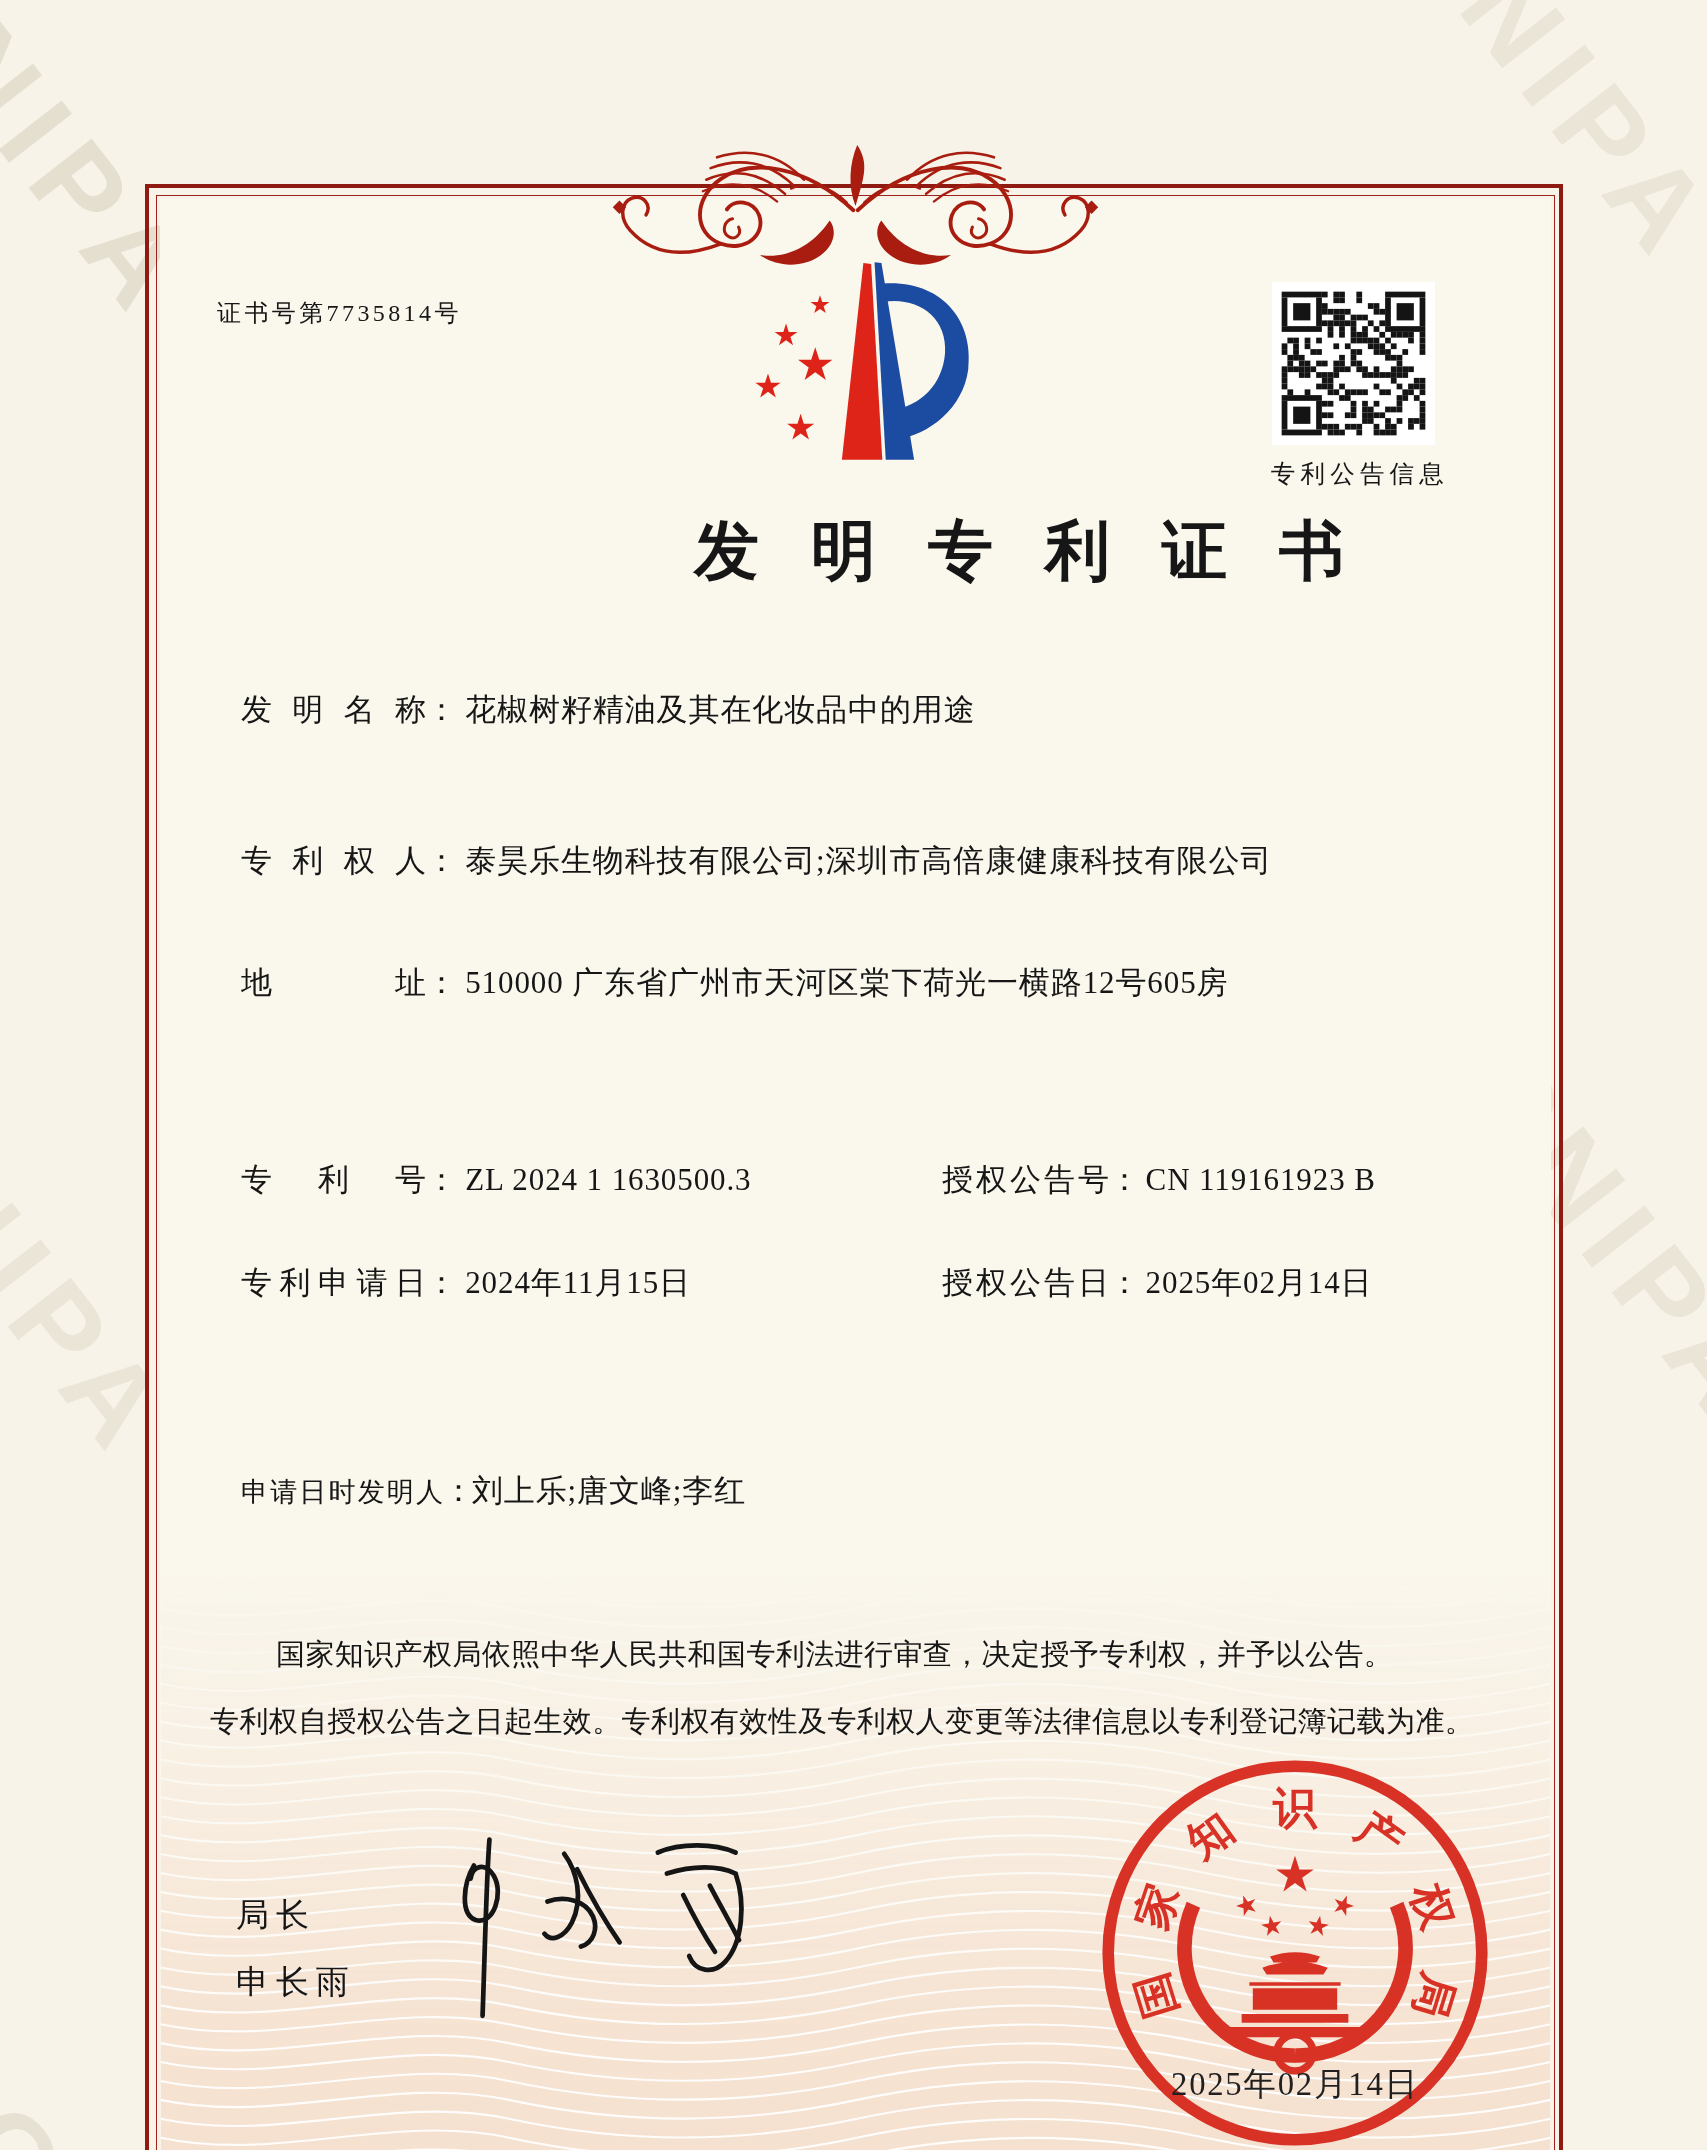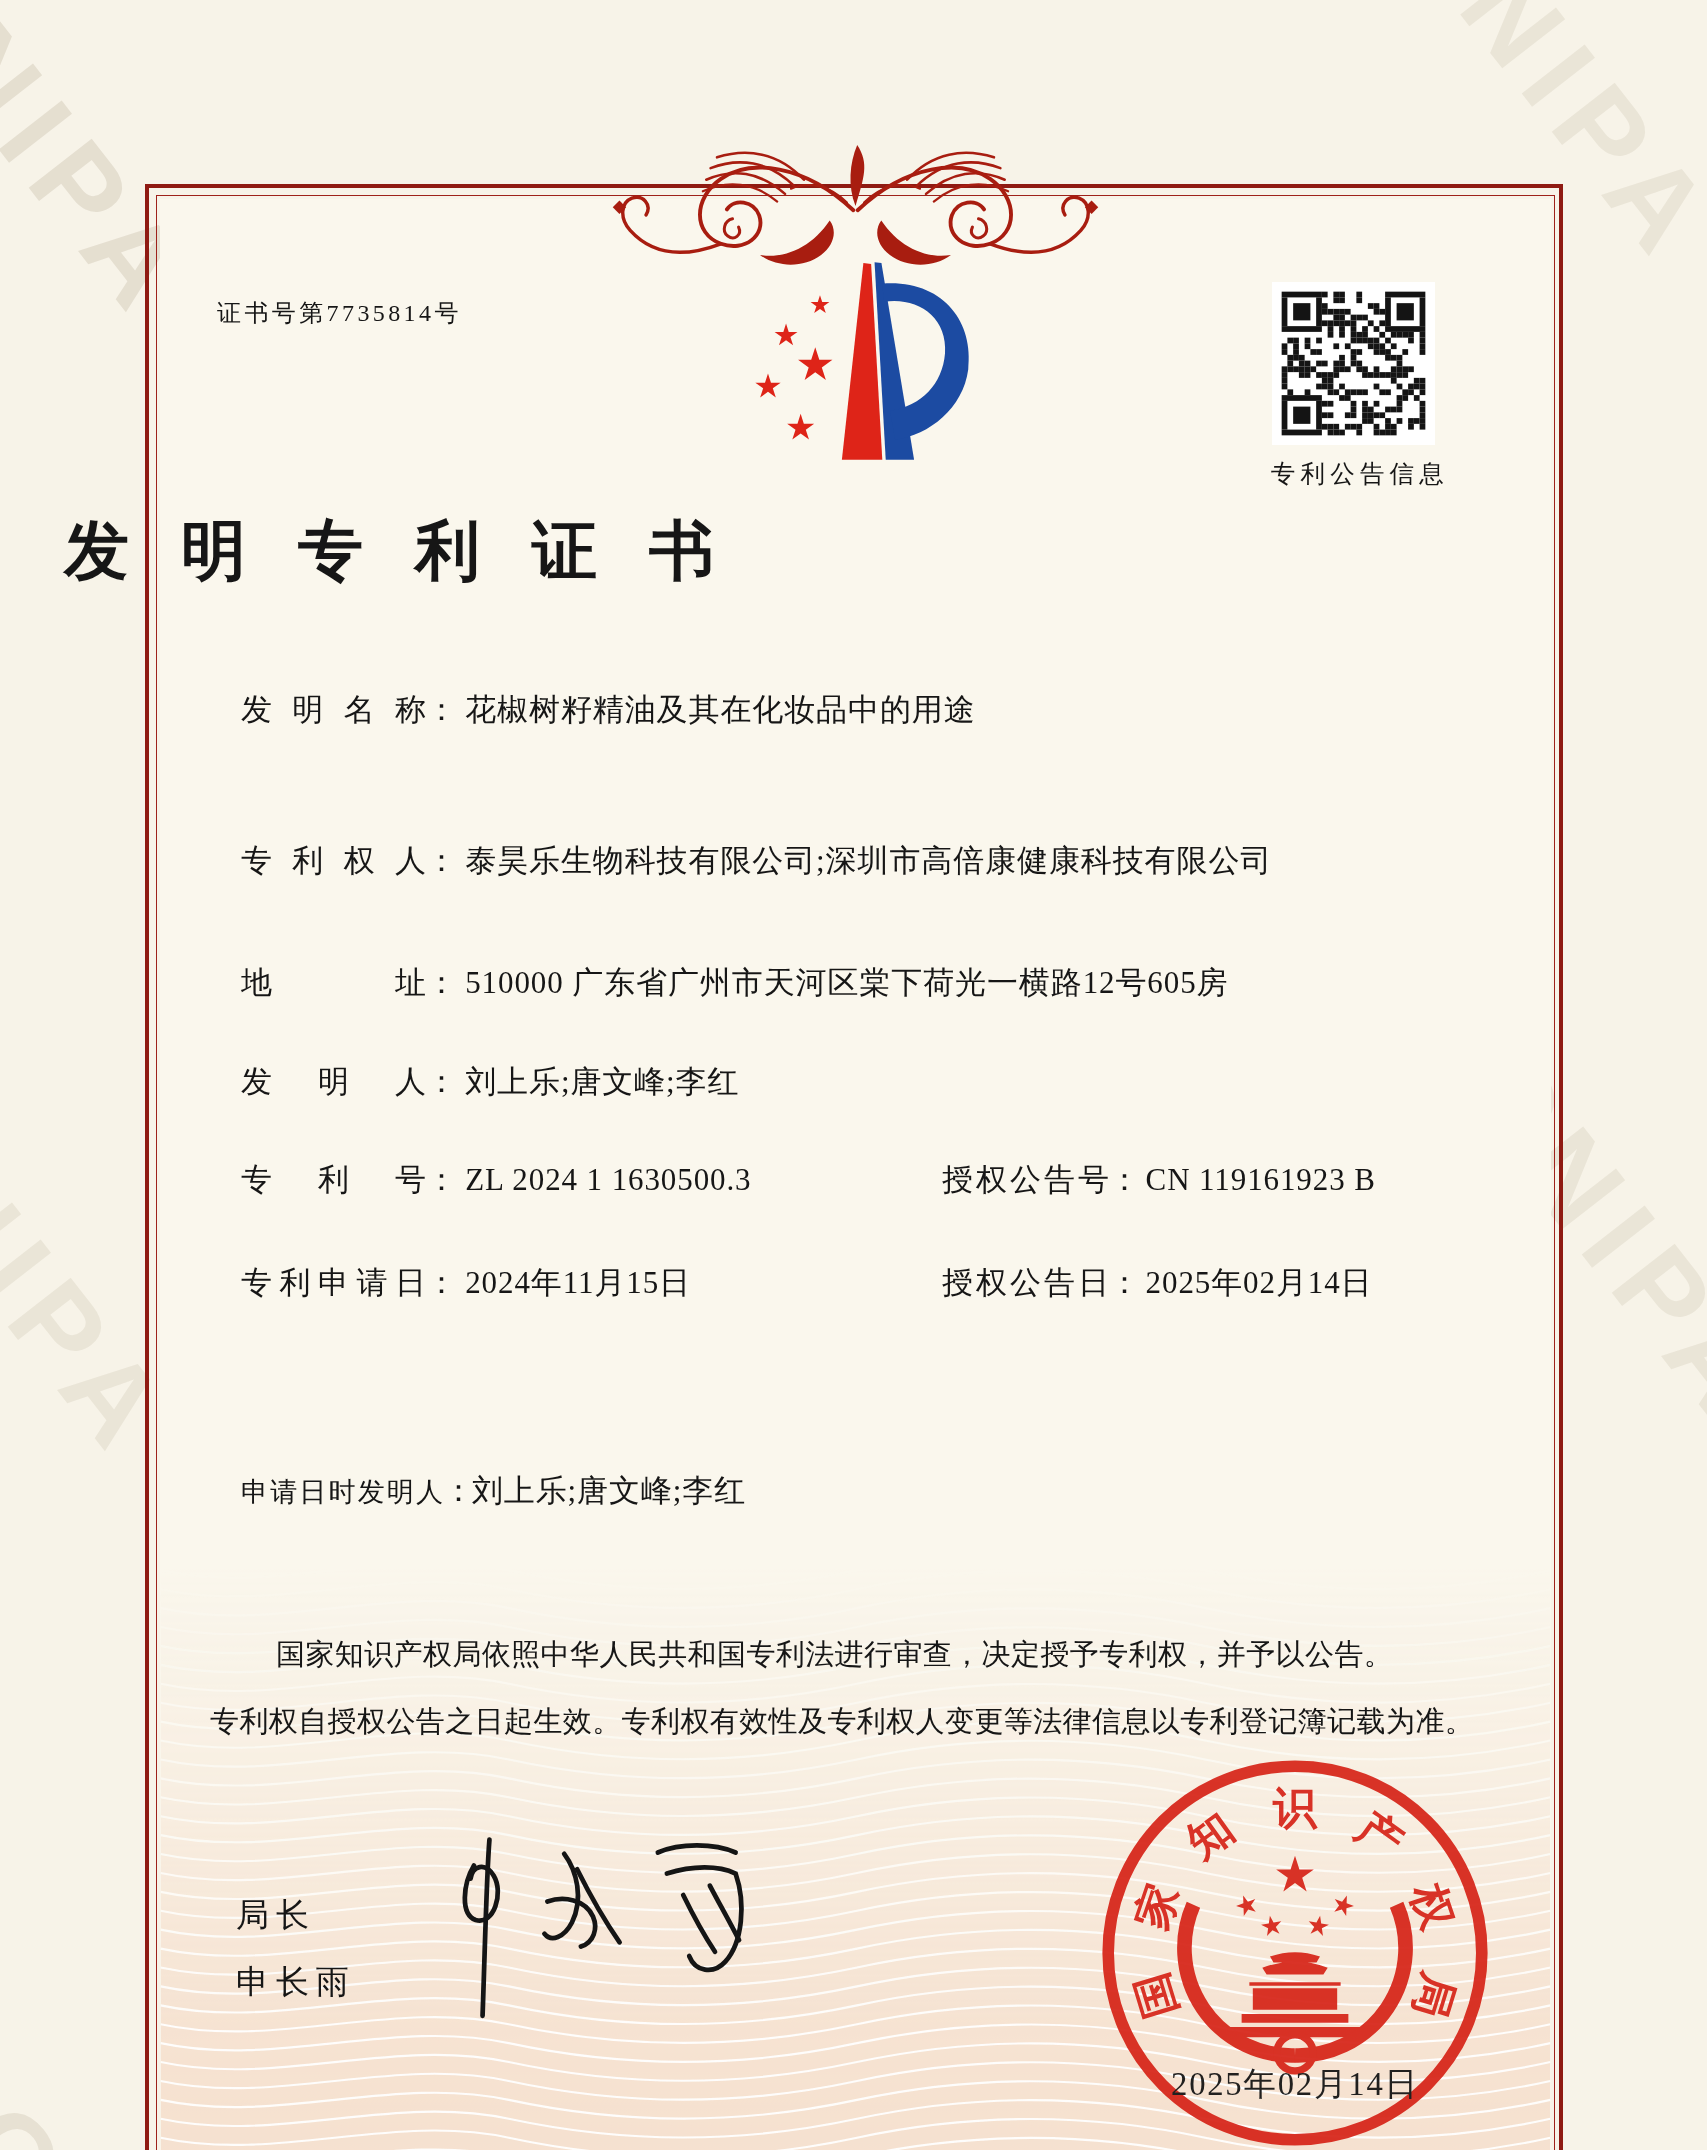--- a/index.html
+++ b/index.html
@@ -26,22 +26,22 @@
                box-sizing:border-box;border:4.7px solid #8F1A12;}
   .frame-thin{position:absolute;z-index:3;left:156px;top:195px;width:1399px;height:2084px;
               box-sizing:border-box;border:1.7px solid #9E211A;}
   .orn{position:absolute;z-index:4;}
   
   .cert-no{position:absolute;z-index:5;left:217px;top:297px;font-size:24px;letter-spacing:3.4px;}
   .logo{position:absolute;z-index:5;left:731px;top:257px;}
   .qrbox{position:absolute;z-index:5;left:1272px;top:282px;width:163px;height:163px;background:#FFFFFF;}
   .qr-caption{position:absolute;z-index:5;left:1260px;top:457px;width:189px;text-align:right;
               font-size:24.5px;letter-spacing:5.2px;}
-  .cert-title{position:absolute;z-index:5;left:0;top:507px;width:1396px;text-align:left;
-              font-size:65px;font-weight:bold;letter-spacing:52px;padding-left:64px;box-sizing:border-box;}
+  .cert-title{position:absolute;z-index:5;left:0;top:507px;width:1396px;text-align:right;
+              font-size:65px;font-weight:bold;letter-spacing:52px;padding-left:51px;box-sizing:border-box;}
   
   .row{position:absolute;z-index:5;left:241px;white-space:nowrap;font-size:31px;line-height:1.15;}
   .lbl{display:inline-block;width:185px;text-align:justify;text-align-last:justify;}
   .colon{display:inline-block;width:28px;}
   .val{margin-left:11.2px;letter-spacing:0.9px;}
   .row-long .lbl{width:202px;font-size:27px;}
   .row-long .val{margin-left:0.9px;}
   .rright{left:942px;}
   .rright .lbl{width:167px;}
   .rright .val{margin-left:8.6px;}
@@ -408,23 +408,20 @@
 
   <div class="row" style="top:692px">
     <span class="lbl">发明名称</span><span class="colon">：</span><span class="val">花椒树籽精油及其在化妆品中的用途</span>
   </div>
   <div class="row" style="top:843px">
     <span class="lbl">专利权人</span><span class="colon">：</span><span class="val">泰昊乐生物科技有限公司;深圳市高倍康健康科技有限公司</span>
   </div>
   <div class="row" style="top:965px">
     <span class="lbl">地址</span><span class="colon">：</span><span class="val">510000 广东省广州市天河区棠下荷光一横路12号605房</span>
   </div>
-  <div class="row" style="top:1064px">
-    <span class="lbl">发明人</span><span class="colon">：</span><span class="val">刘上乐;唐文峰;李红</span>
-  </div>
   <div class="row" style="top:1162px">
     <span class="lbl">专利号</span><span class="colon">：</span><span class="val">ZL 2024 1 1630500.3</span>
   </div>
   <div class="row rright" style="top:1162px">
     <span class="lbl">授权公告号</span><span class="colon">：</span><span class="val">CN 119161923 B</span>
   </div>
   <div class="row" style="top:1265px">
     <span class="lbl">专利申请日</span><span class="colon">：</span><span class="val">2024年11月15日</span>
   </div>
   <div class="row rright" style="top:1265px">

